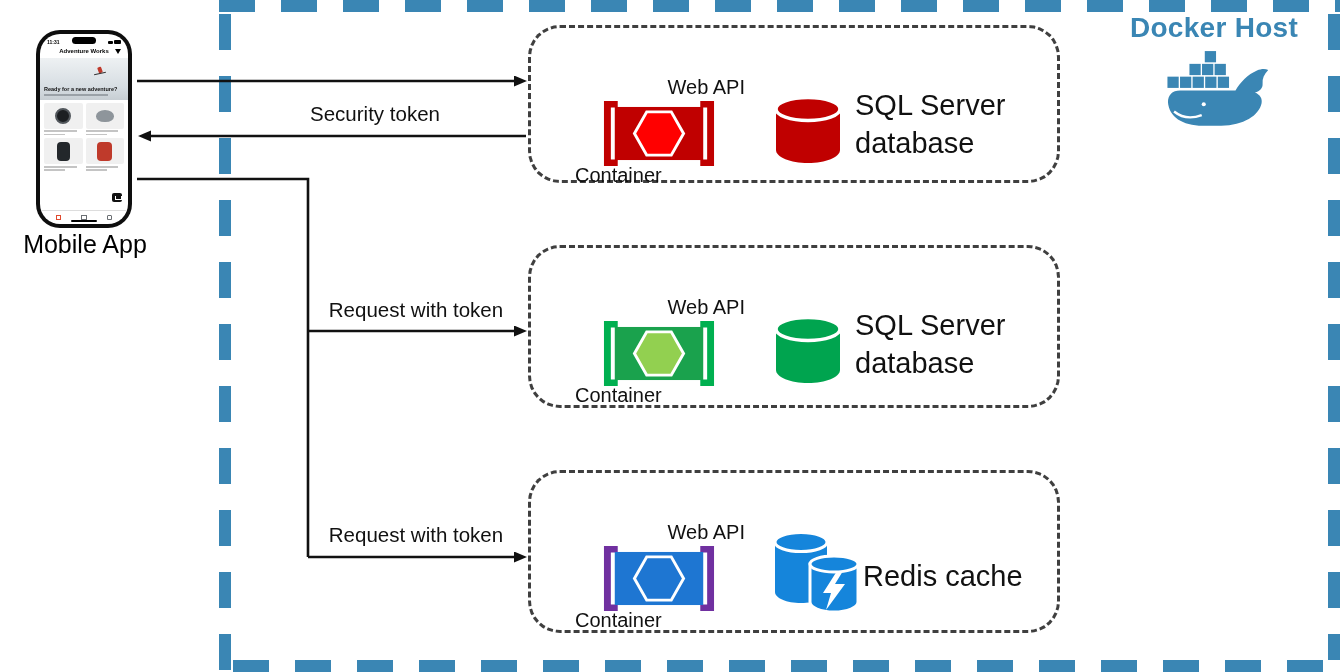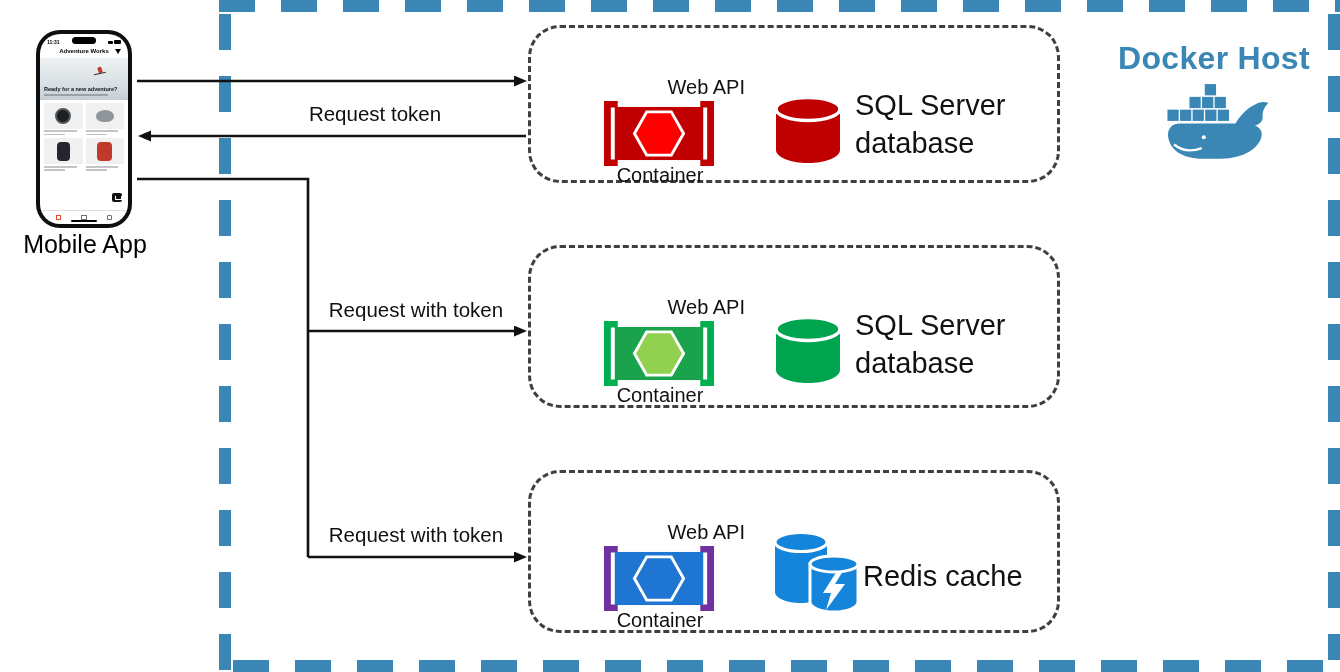--- a/index.html
+++ b/index.html
@@ -9,32 +9,32 @@
   
   .border-seg{position:absolute;}
   .h-dash{height:12px;background:repeating-linear-gradient(to right,var(--teal) 0 36px,transparent 36px 62px);}
   .v-dash{width:12px;background:repeating-linear-gradient(to bottom,var(--teal) 0 36px,transparent 36px 62px);}
   .b-top{left:219px;top:0;width:1121px;}
   .b-left{left:219px;top:14px;height:658px;}
   .b-right{left:1328px;top:14px;height:646px;}
   .b-bottom{left:233px;top:660px;width:1095px;}
   
   .docker{position:absolute;left:1118px;top:12px;width:192px;text-align:center;color:var(--teal);}
-  .docker-title{font-size:32px;font-weight:bold;letter-spacing:.3px;margin-top:28px;}
+  .docker-title{font-size:28px;font-weight:bold;letter-spacing:.3px;}
   .whale{margin:4px auto 0;display:block;}
   
   .svc{position:absolute;left:528px;width:532px;border:3px dashed #3f3f3f;border-radius:32px;box-sizing:border-box;background:#fff;}
   .svc-identity{top:25px;height:158px;}
   .svc-ordering{top:245px;height:163px;}
   .svc-basket{top:470px;height:163px;}
   .svc-title{position:absolute;left:28px;top:7px;font-size:26px;font-weight:bold;white-space:nowrap;}
   .suffix{font-size:19px;}
   .webapi{position:absolute;left:44px;top:48px;width:170px;text-align:right;font-size:20px;}
   .cicon{position:absolute;left:71px;top:73px;}
-  .clabel{position:absolute;left:44px;top:136px;width:170px;text-align:center;font-size:20px;}
+  .clabel{position:absolute;left:44px;top:136px;width:170px;text-align:left;font-size:20px;}
   .ds-icon{position:absolute;left:238px;top:68px;}
   .ds-text{position:absolute;left:324px;top:58px;font-size:29px;line-height:38px;white-space:nowrap;}
   .svc-basket .ds-icon{top:56px;left:240px;}
   .svc-basket .ds-text{left:332px;top:84px;}
   
   .conn-label{position:absolute;font-size:20.5px;color:var(--ink);text-align:center;white-space:nowrap;}
   .lbl-signin{left:290px;top:45px;width:170px;}
   .lbl-sectoken{left:268px;top:102px;width:214px;}
   .lbl-req1{left:310px;top:298px;width:212px;}
   .lbl-req2{left:310px;top:523px;width:212px;}
@@ -171,21 +171,21 @@
       <path d="M526,136 H150" marker-end="url(#ah)"></path>
       <path d="M137,179 H308 V557"></path>
       <path d="M308,331 H515" marker-end="url(#ah)"></path>
       <path d="M308,557 H515" marker-end="url(#ah)"></path>
       <path d="M713,131 H752" marker-end="url(#ah)"></path>
       <path d="M713,353 H752" marker-end="url(#ah)"></path>
       <path d="M713,576 H754" marker-end="url(#ah)"></path>
     </g>
   </svg>
 
-  <div class="conn-label lbl-sectoken">Request token</div>
+  <div class="conn-label lbl-sectoken">Security token</div>
   <div class="conn-label lbl-req1">Request with token</div>
   <div class="conn-label lbl-req2">Request with token</div>
 
   <div class="svc svc-identity">
     <div class="webapi">Web API</div>
     <svg class="cicon" width="114" height="65" viewBox="0 0 116 66">
       <path d="M2,0 h14 v6.5 h-7 v53 h7 v6.5 h-14 z" fill="#c00000"></path>
       <path d="M114,0 h-14 v6.5 h7 v53 h-7 v6.5 h14 z" fill="#c00000"></path>
       <rect x="13" y="6" width="90" height="54" fill="#c00000"></rect>
       <polygon points="33,33 45.5,11 70.5,11 83,33 70.5,55 45.5,55" fill="#ff0000" stroke="#fff" stroke-width="3"></polygon>

